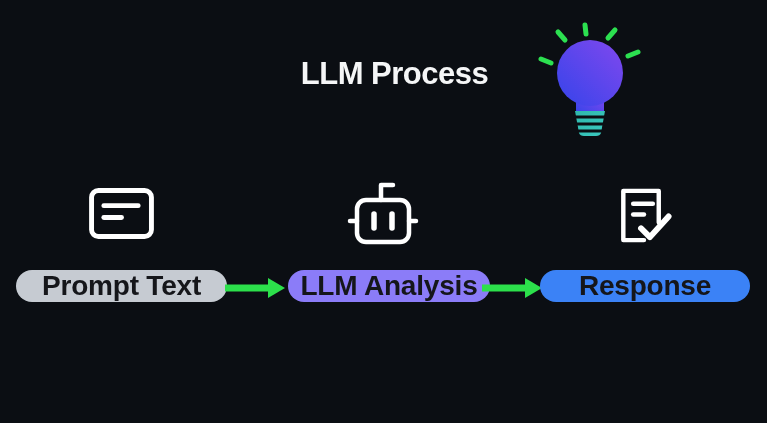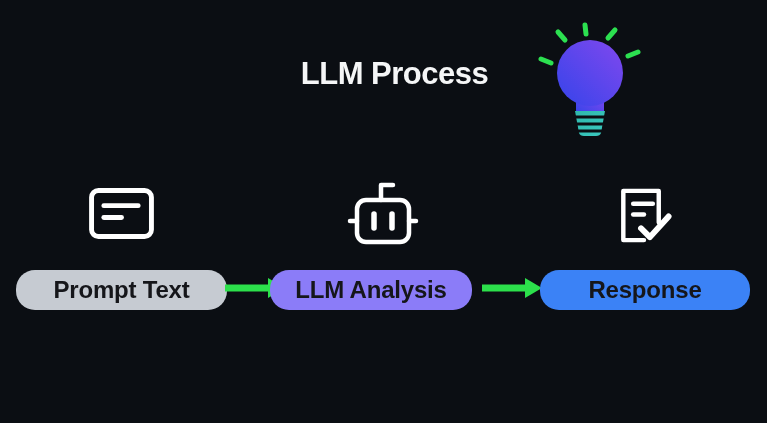--- a/index.html
+++ b/index.html
@@ -17,29 +17,29 @@
     color:#f5f6f7;
     font-size:31px;font-weight:700;
     letter-spacing:-0.5px;
   }
   .lightbulb{position:absolute;left:538px;top:22px;width:104px;height:116px;}
   .icon{position:absolute;}
   .icon-1{left:88px;top:187px;width:67px;height:53px;}
   .icon-2{left:347px;top:178px;width:72px;height:68px;}
   .icon-3{left:612px;top:183px;width:62px;height:63px;}
   .pill{
-    position:absolute;top:270px;height:40px;
+    position:absolute;top:270px;height:32px;
     border-radius:19px;
-    display:flex;align-items:center;justify-content:center;
+    display:flex;align-items:flex-end;justify-content:center;
     color:#15161a;
-    font-size:24px;font-weight:700;
+    font-size:28px;font-weight:700;
     letter-spacing:-0.2px;
   }
   .pill-1{left:16px;width:211px;background:#c6cbd2;}
-  .pill-2{left:270px;width:202px;background:#8b7cf8;}
+  .pill-2{left:288px;width:202px;background:#8b7cf8;}
   .pill-3{left:540px;width:210px;background:#f4df5e;}
   .arrow{position:absolute;top:276px;width:60px;height:24px;}
   .arrow-1{left:225px;}
   .arrow-2{left:482px;}
 </style>
 </head>
 <body>
 
 <div class="canvas">
 

